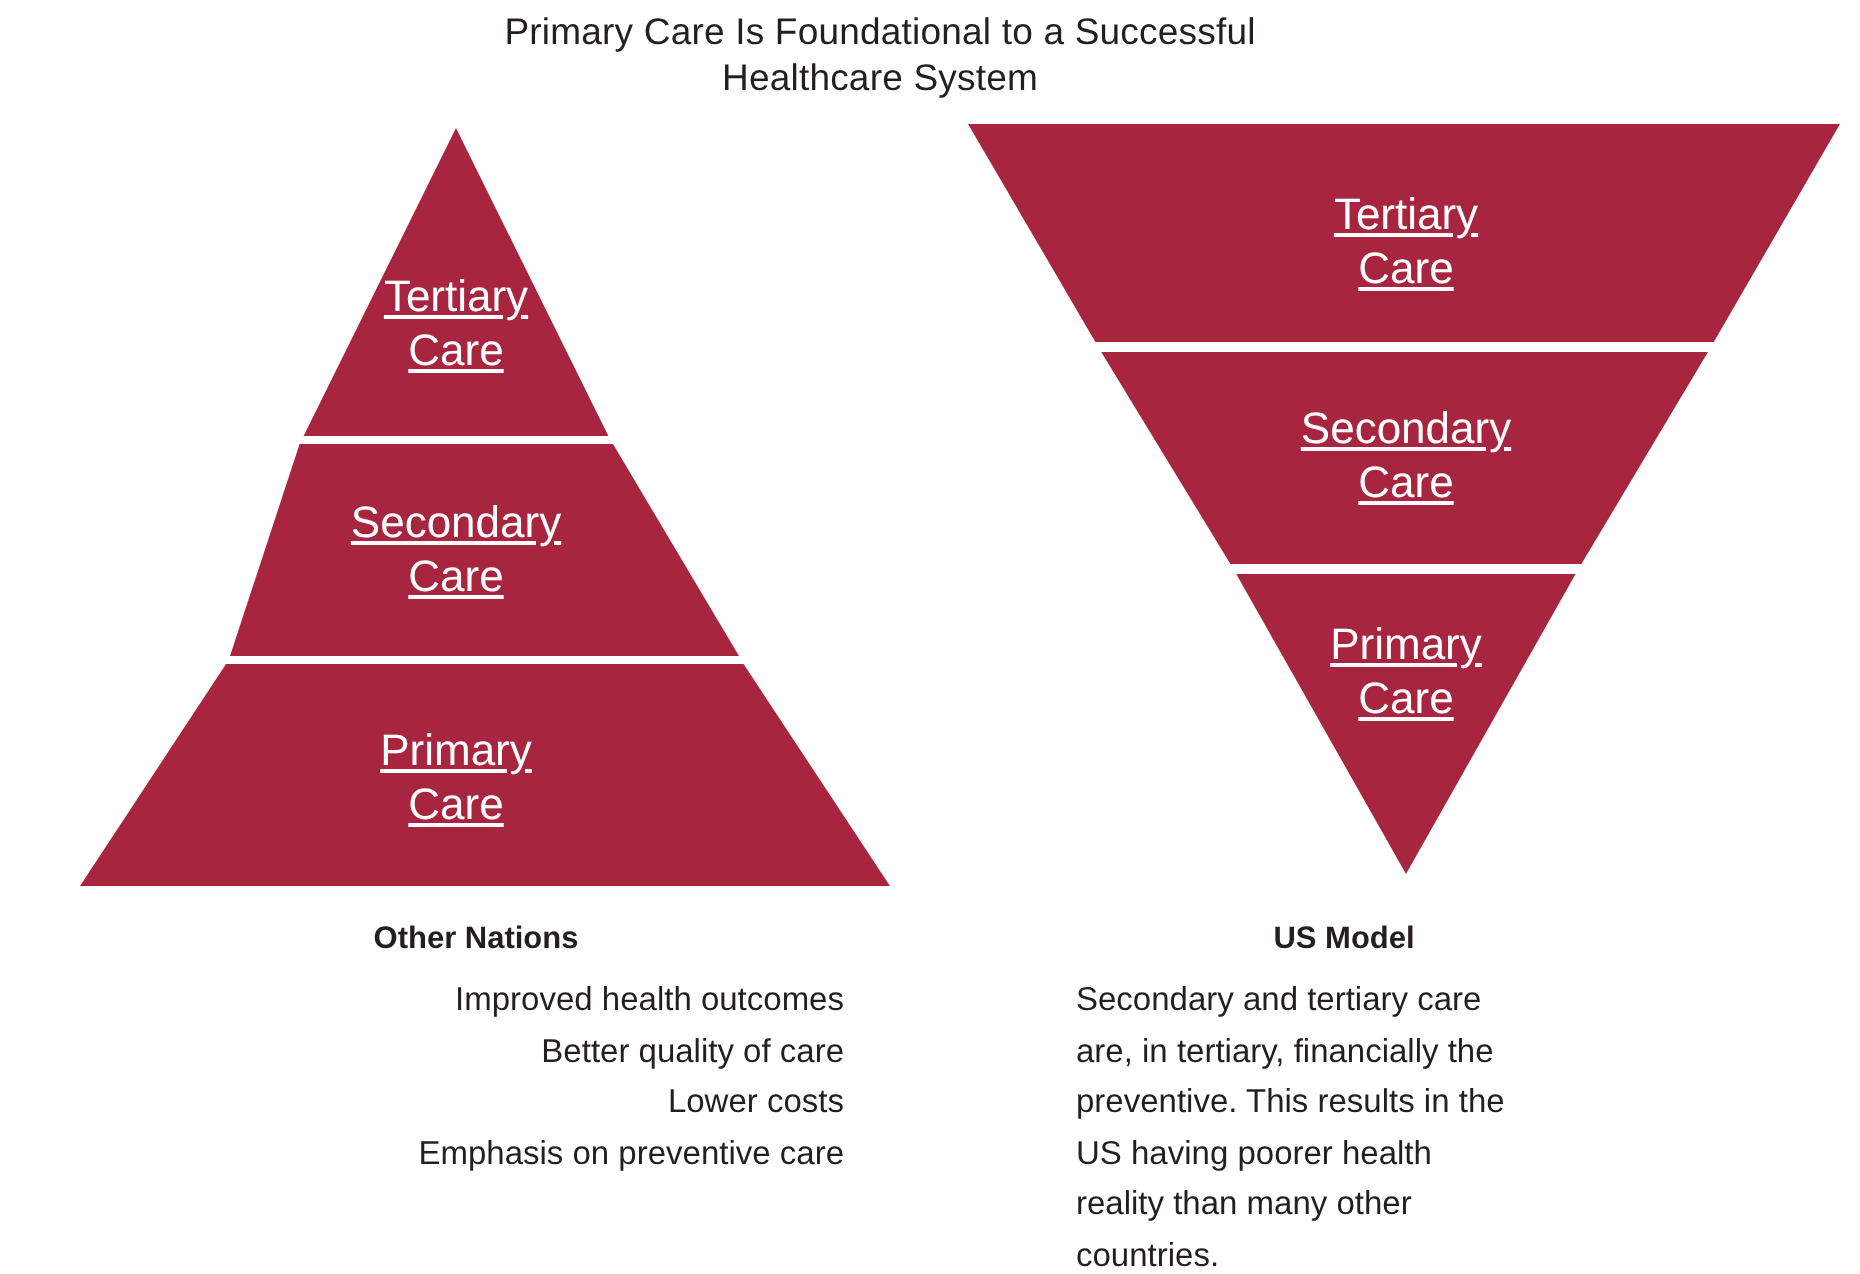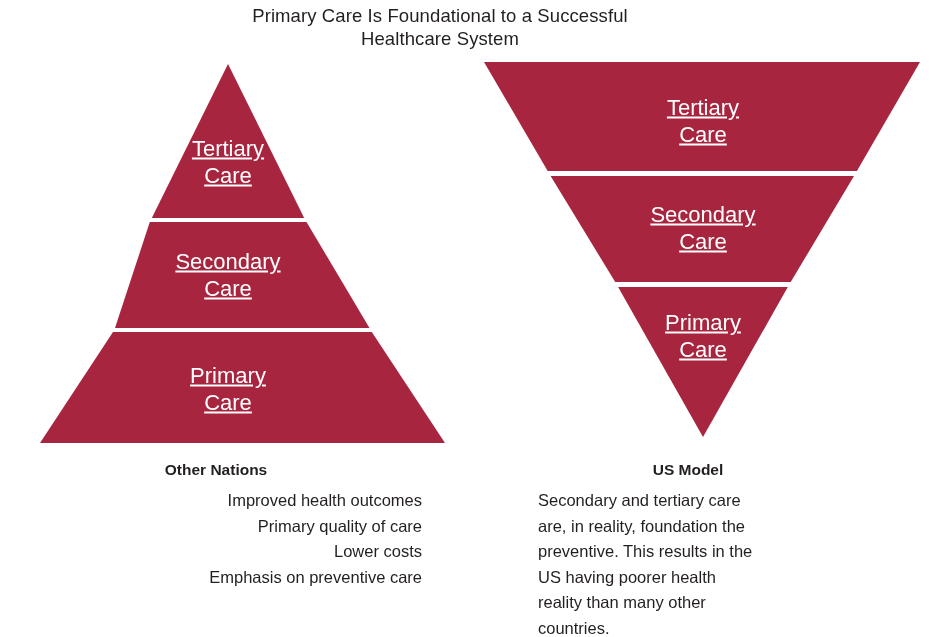--- a/index.html
+++ b/index.html
@@ -72,22 +72,22 @@
   }
   .column-body {
     position: absolute;
     font-size: 16.5px;
     line-height: 25.5px;
     color: #231f20;
     text-align: left;
   }
   .column-body .body-line { display: block; }
 
-  #left-heading  { left: 216px; top: 461px; }
-  #right-heading { left: 688px; top: 461px; }
+  #left-heading  { left: 238px; top: 461px; }
+  #right-heading { left: 672px; top: 461px; }
 
   #left-body  { left: 62px;  top: 488px; width: 360px; }
   #right-body { left: 538px; top: 488px; width: 300px; }
 </style>
 </head>
 <body style="background: rgb(255, 255, 255);">
 
 <div id="canvas" style="background: rgb(255, 255, 255);">
 
   <div id="figure-title" style="color: rgb(35, 31, 32);">
@@ -134,28 +134,28 @@
     </div>
     <div class="band-label" style="left: 703px; top: 336px; color: rgb(255, 255, 255);">
       <span class="lbl-line">Primary</span>
       <span class="lbl-line">Care</span>
     </div>
   </div>
 
   <div class="column-heading" id="left-heading" style="color: rgb(35, 31, 32);">Other Nations</div>
   <div class="column-body" id="left-body" style="color: rgb(35, 31, 32); text-align: right;">
     <span class="body-line">Improved health outcomes</span>
-    <span class="body-line">Primary quality of care</span>
+    <span class="body-line">Better quality of care</span>
     <span class="body-line">Lower costs</span>
     <span class="body-line">Emphasis on preventive care</span>
   </div>
 
   <div class="column-heading" id="right-heading" style="color: rgb(35, 31, 32);">US Model</div>
   <div class="column-body" id="right-body" style="color: rgb(35, 31, 32);">
     <span class="body-line">Secondary and tertiary care</span>
-    <span class="body-line">are, in reality, foundation the</span>
+    <span class="body-line">are, in tertiary, financially the</span>
     <span class="body-line">preventive. This results in the</span>
     <span class="body-line">US having poorer health</span>
     <span class="body-line">reality than many other</span>
     <span class="body-line">countries.</span>
   </div>
 
 </div>
 
 </body></html>

